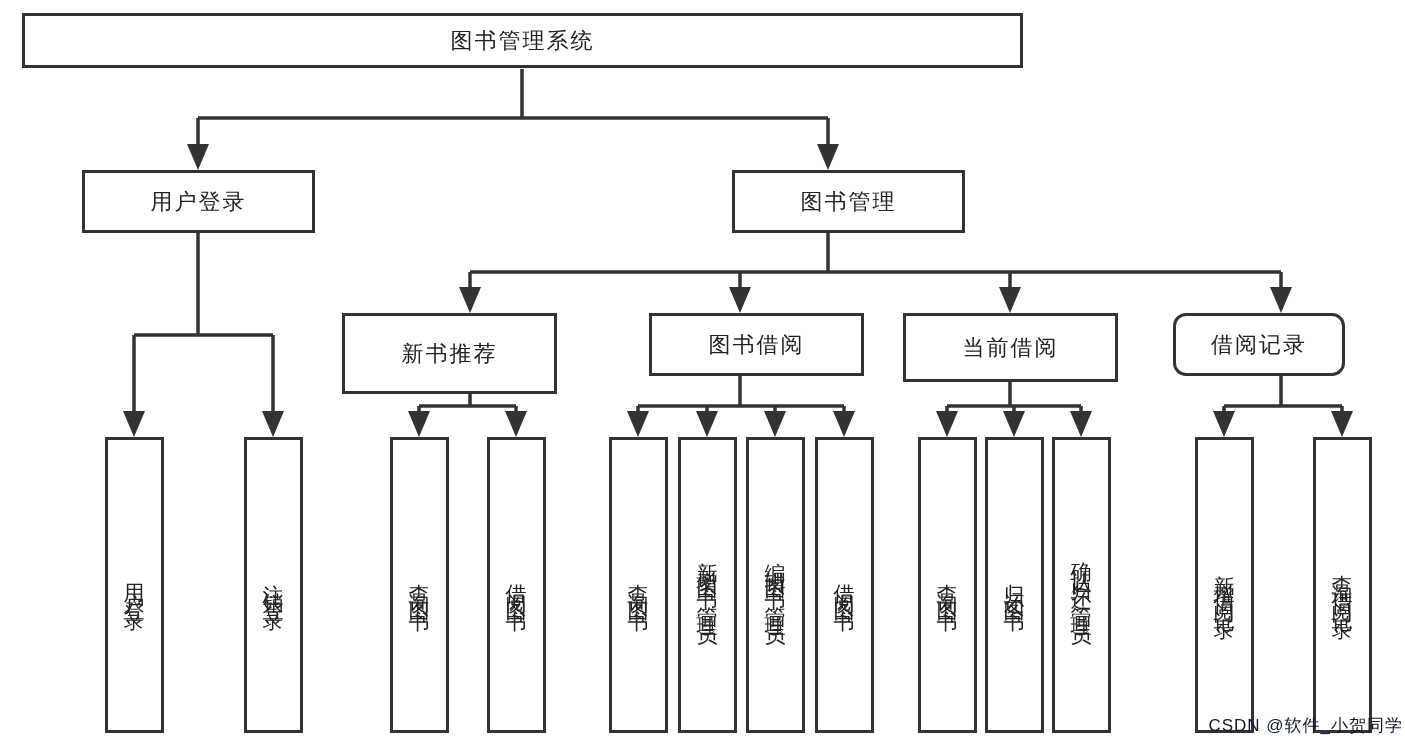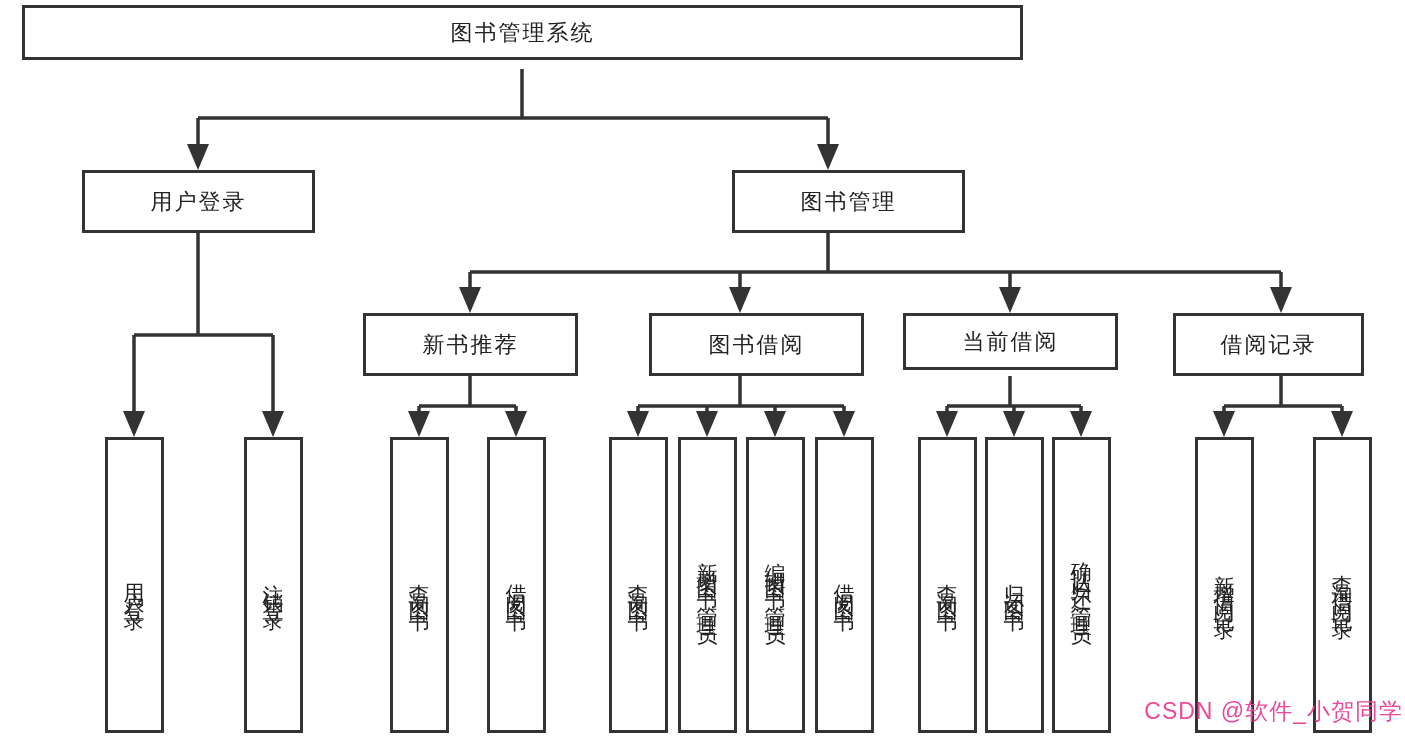--- a/index.html
+++ b/index.html
@@ -35,24 +35,24 @@
     font-size: 21px;
   }
   .node.v .vtext {
     writing-mode: vertical-rl;
     text-orientation: mixed;
     letter-spacing: 9px;
     line-height: 1;
   }
   .watermark {
     position: absolute;
-    top: 696px;
+    top: 714px;
     right: 2px;
-    font-size: 23px;
-    color: #ec4899;
+    font-size: 17px;
+    color: #0f172a;
     letter-spacing: 1px;
     white-space: nowrap;
     z-index: 5;
   }
 </style>
 </head>
 <body>
 
 <div class="canvas">
 
@@ -96,41 +96,41 @@
       <polygon points="764,411 786,411 775,437"></polygon>
       <polygon points="833,411 855,411 844,437"></polygon>
       <polygon points="936,411 958,411 947,437"></polygon>
       <polygon points="1003,411 1025,411 1014,437"></polygon>
       <polygon points="1070,411 1092,411 1081,437"></polygon>
       <polygon points="1213,411 1235,411 1224,437"></polygon>
       <polygon points="1331,411 1353,411 1342,437"></polygon>
     </g>
   </svg>
 
-  <div class="node h" style="left:22px; top:5px; width:1001px; height:55px;">
+  <div class="node h" style="left:22px; top:13px; width:1001px; height:55px;">
     <span>图书管理系统</span>
   </div>
 
   <div class="node h" style="left:82px; top:170px; width:233px; height:63px;">
     <span>用户登录</span>
   </div>
   <div class="node h" style="left:732px; top:170px; width:233px; height:63px;">
     <span>图书管理</span>
   </div>
 
-  <div class="node h" style="left:363px; top:313px; width:215px; height:63px;align-items:center;">
+  <div class="node h" style="left:342px; top:313px; width:215px; height:81px;align-items:center;">
     <span>新书推荐</span>
   </div>
   <div class="node h" style="left:633px; top:313px; width:215px; height:63px;margin-left:16px;">
     <span>图书借阅</span>
   </div>
-  <div class="node h" style="left:903px; top:313px; width:215px; height:57px;">
+  <div class="node h" style="left:903px; top:313px; width:215px; height:69px;">
     <span>当前借阅</span>
   </div>
-  <div class="node h" style="left:1173px; top:313px; width:191px; height:63px;">
+  <div class="node h" style="left:1173px; top:313px; width:172px; height:63px;border-radius:13px;">
     <span>借阅记录</span>
   </div>
 
   <div class="node v" style="left:105px; top:437px; width:59px; height:296px;">
     <span class="vtext">用户登录</span>
   </div>
   <div class="node v" style="left:244px; top:437px; width:59px; height:296px;">
     <span class="vtext">注销登录</span>
   </div>
 

